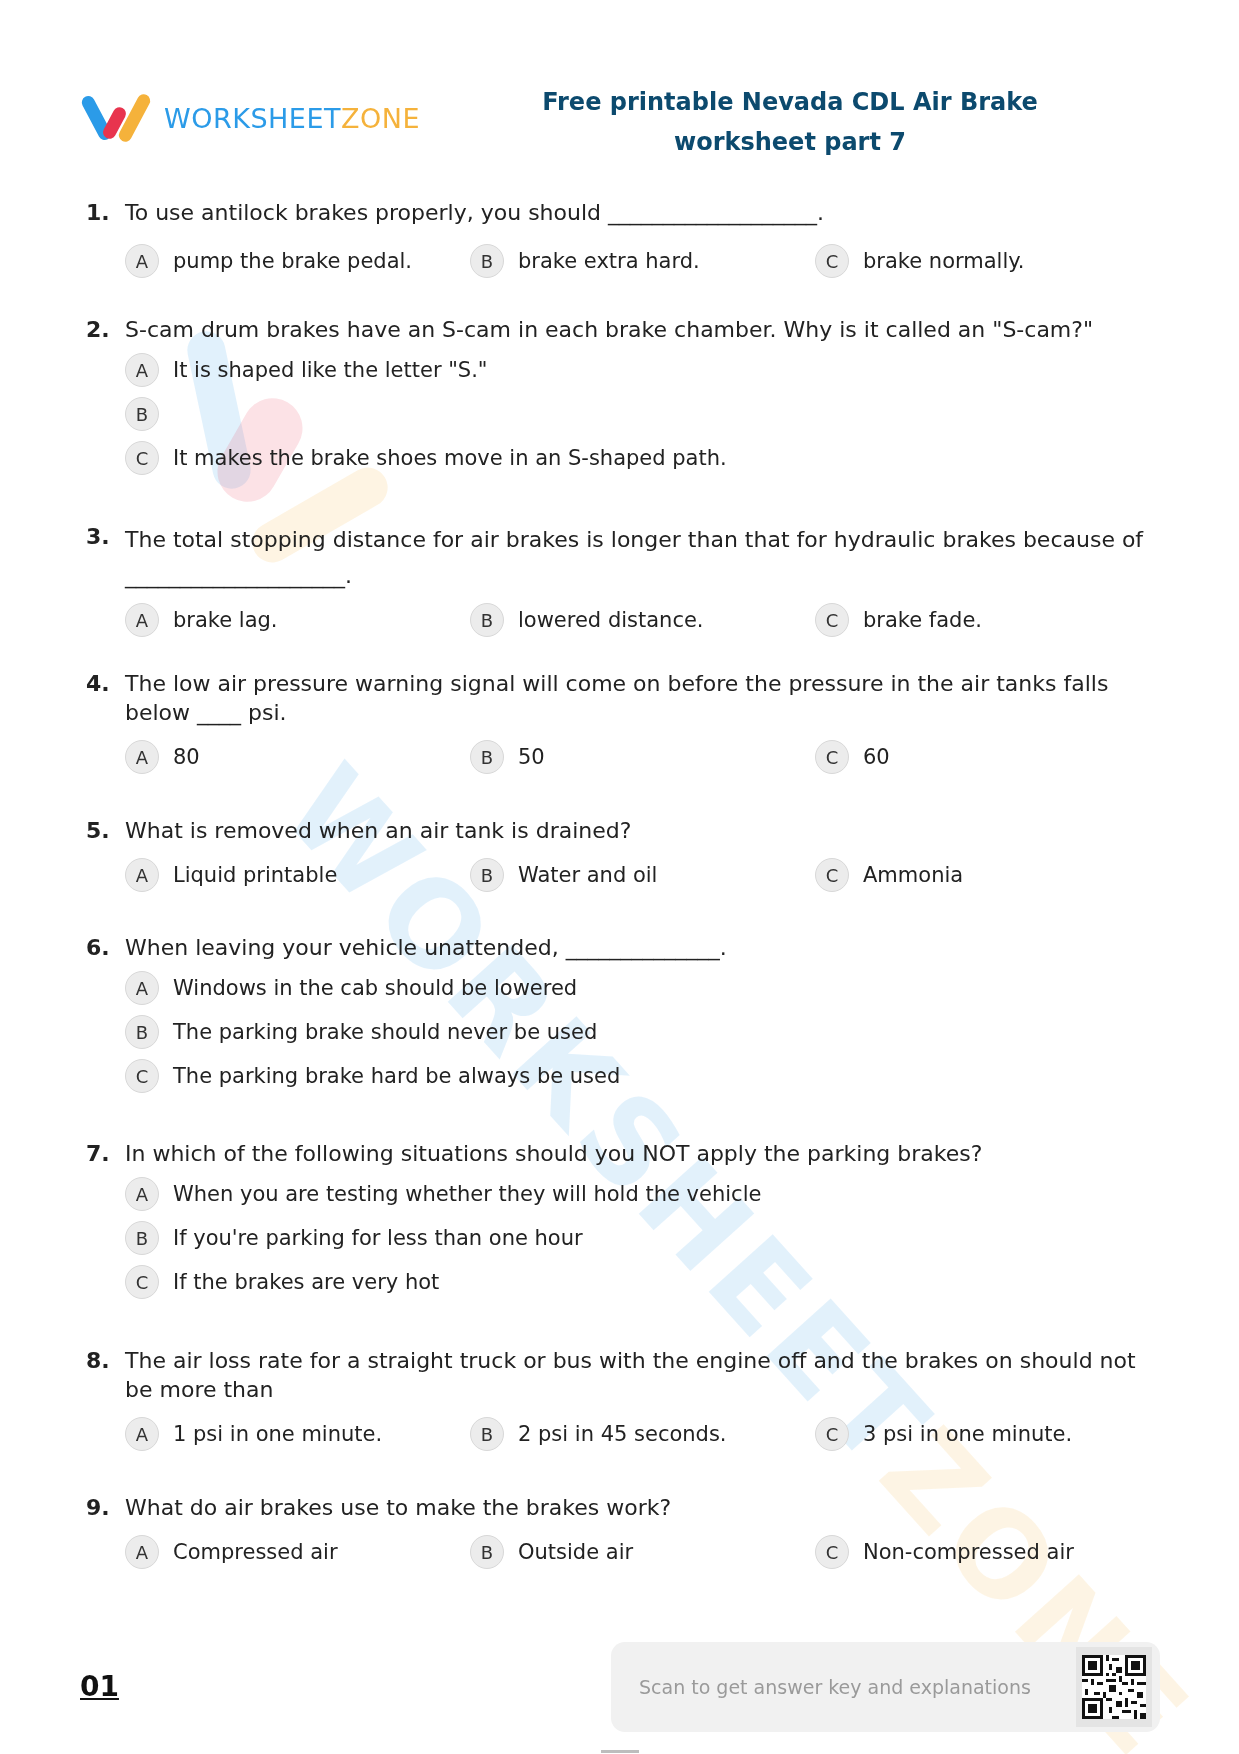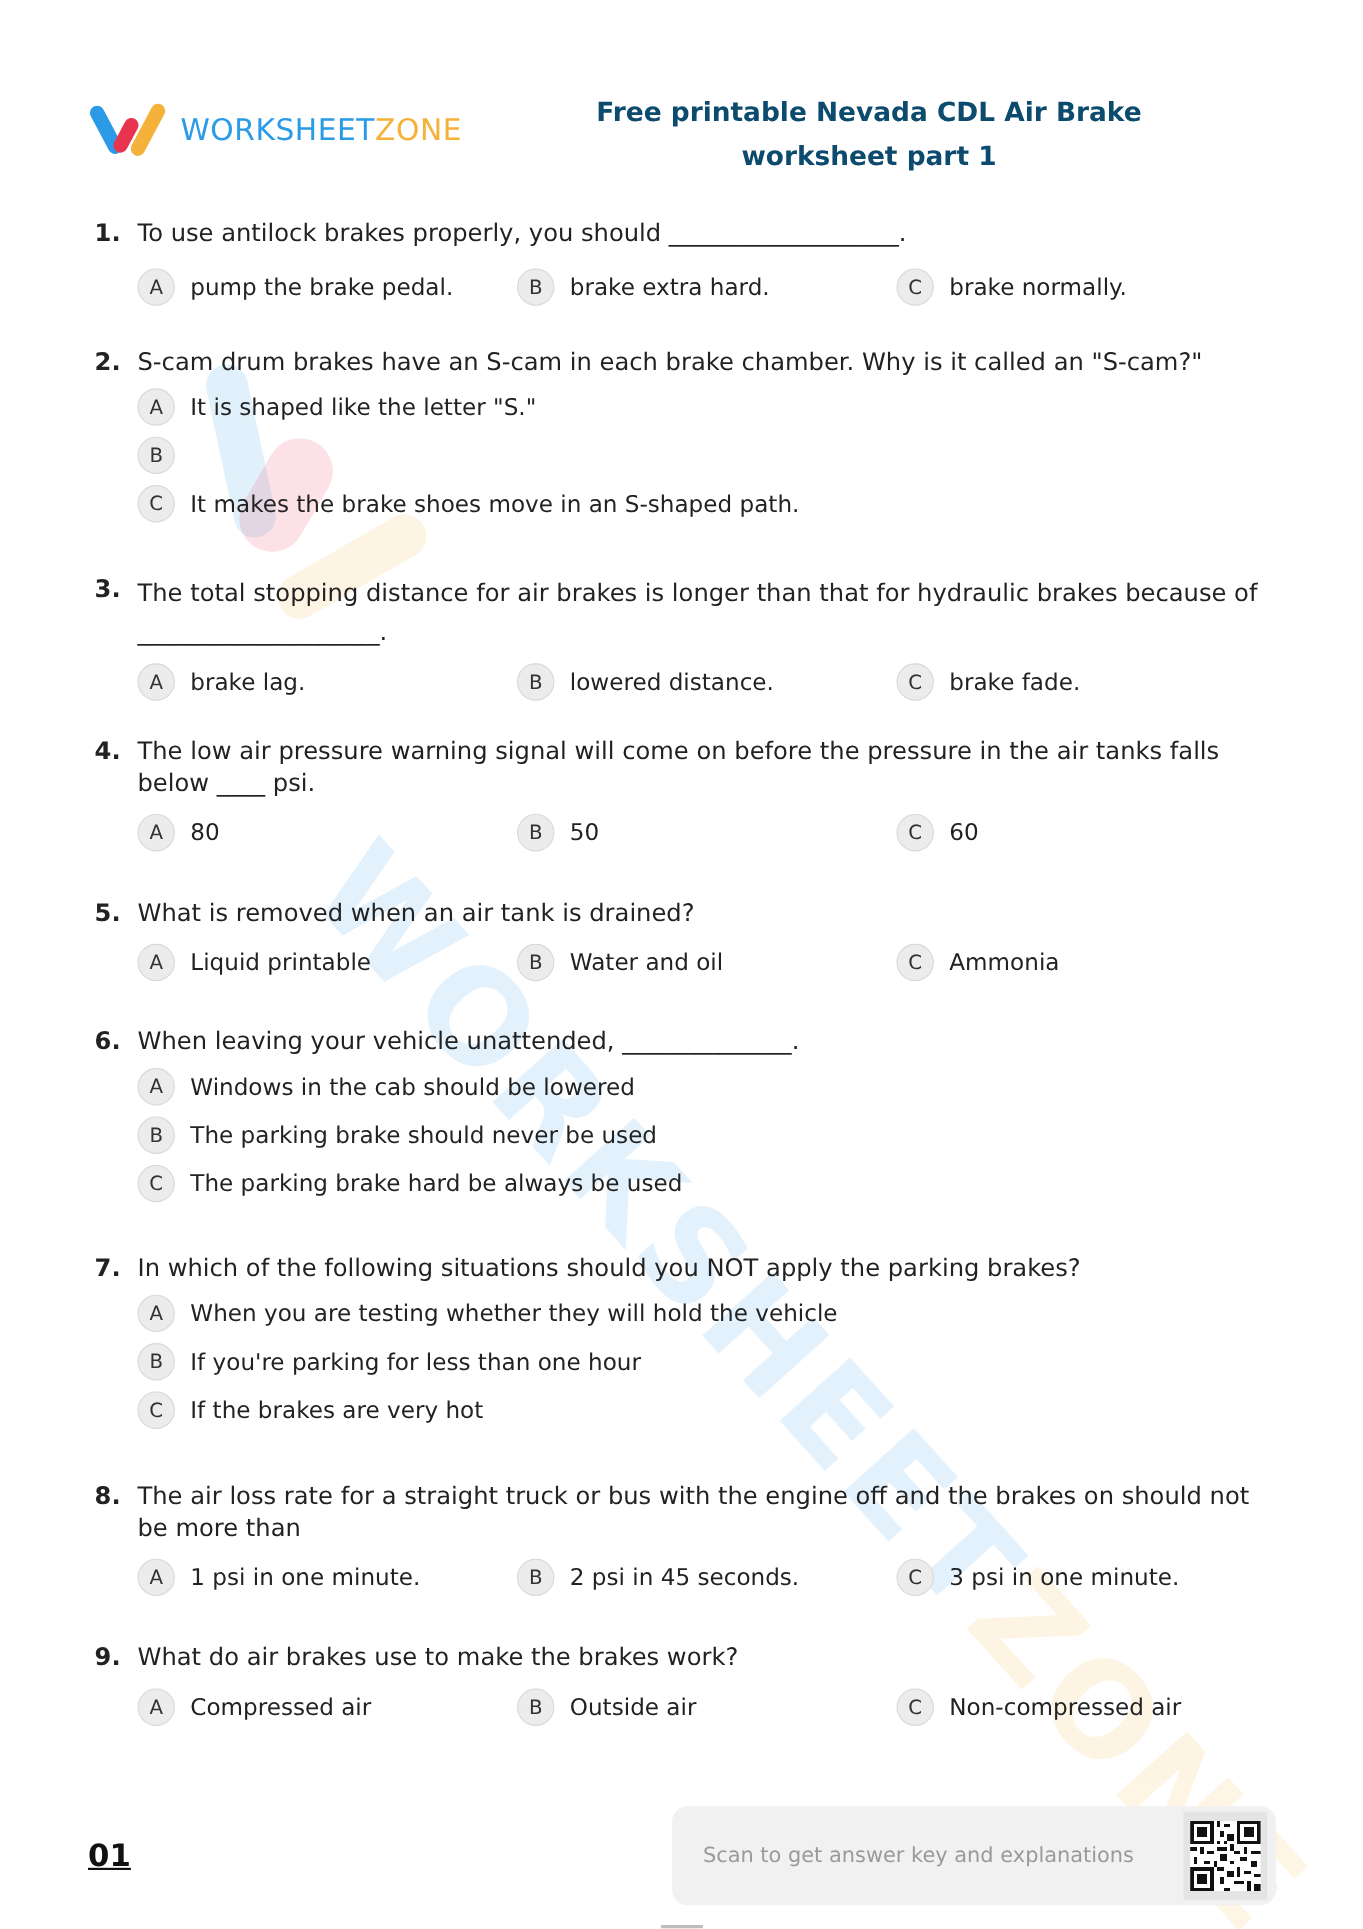--- a/index.html
+++ b/index.html
@@ -62,21 +62,21 @@
     <span style="left:24px; top:14px; height:34px; background:#e8344e; transform:rotate(28deg);"></span>
     <span style="left:44px; top:0px; height:52px; background:#f5b23b; transform:rotate(28deg);"></span>
   </div>
   <div class="logo-text">
     <span class="w">WORKSHEET</span><span class="z">ZONE</span>
   </div>
 </div>
 
 <div class="title">
   <div>Free printable Nevada CDL Air Brake</div>
-  <div>worksheet part 1</div>
+  <div>worksheet part 7</div>
 </div>
 
 <div class="wm-mark" style="left:200px; top:330px; width:38px; height:160px; background:#2b9be8; transform:rotate(-12deg);"></div>
 <div class="wm-mark" style="left:230px; top:395px; width:60px; height:110px; background:#e8344e; transform:rotate(30deg);"></div>
 <div class="wm-mark" style="left:300px; top:440px; width:40px; height:150px; background:#f5b23b; transform:rotate(60deg);"></div>
 <div class="watermark">
   <span class="w">WORKSHEET</span><span class="z">ZONE</span>
 </div>
 
 <div class="questions">

